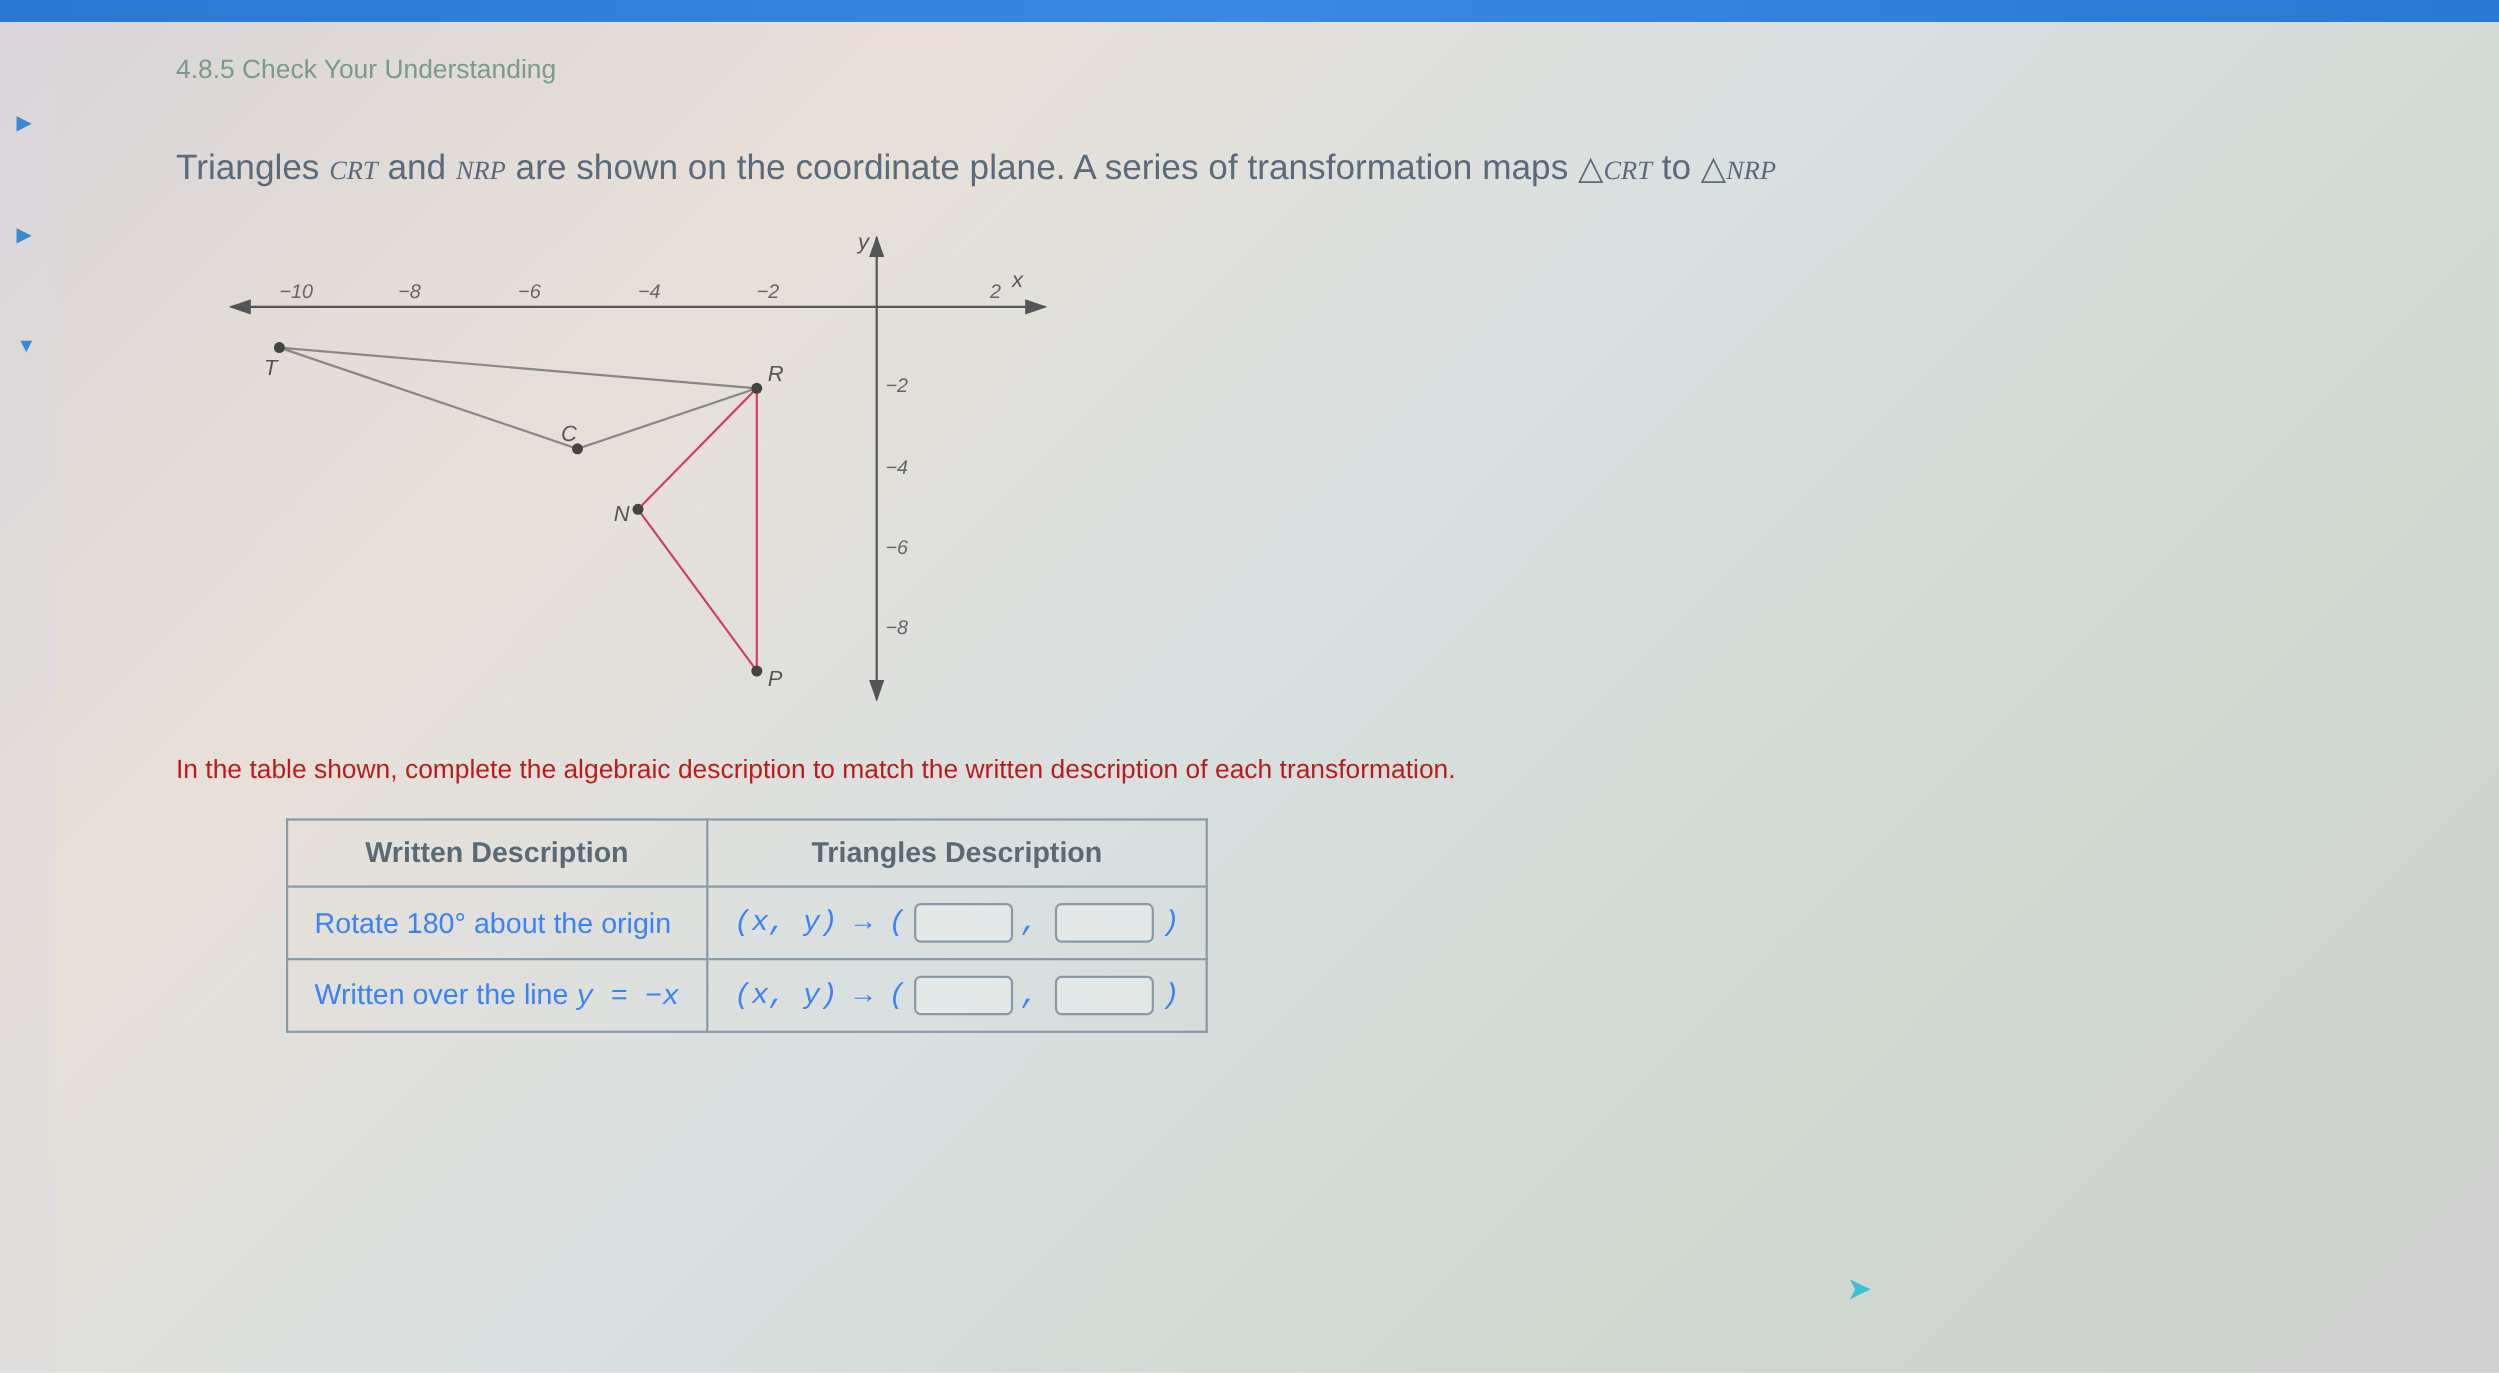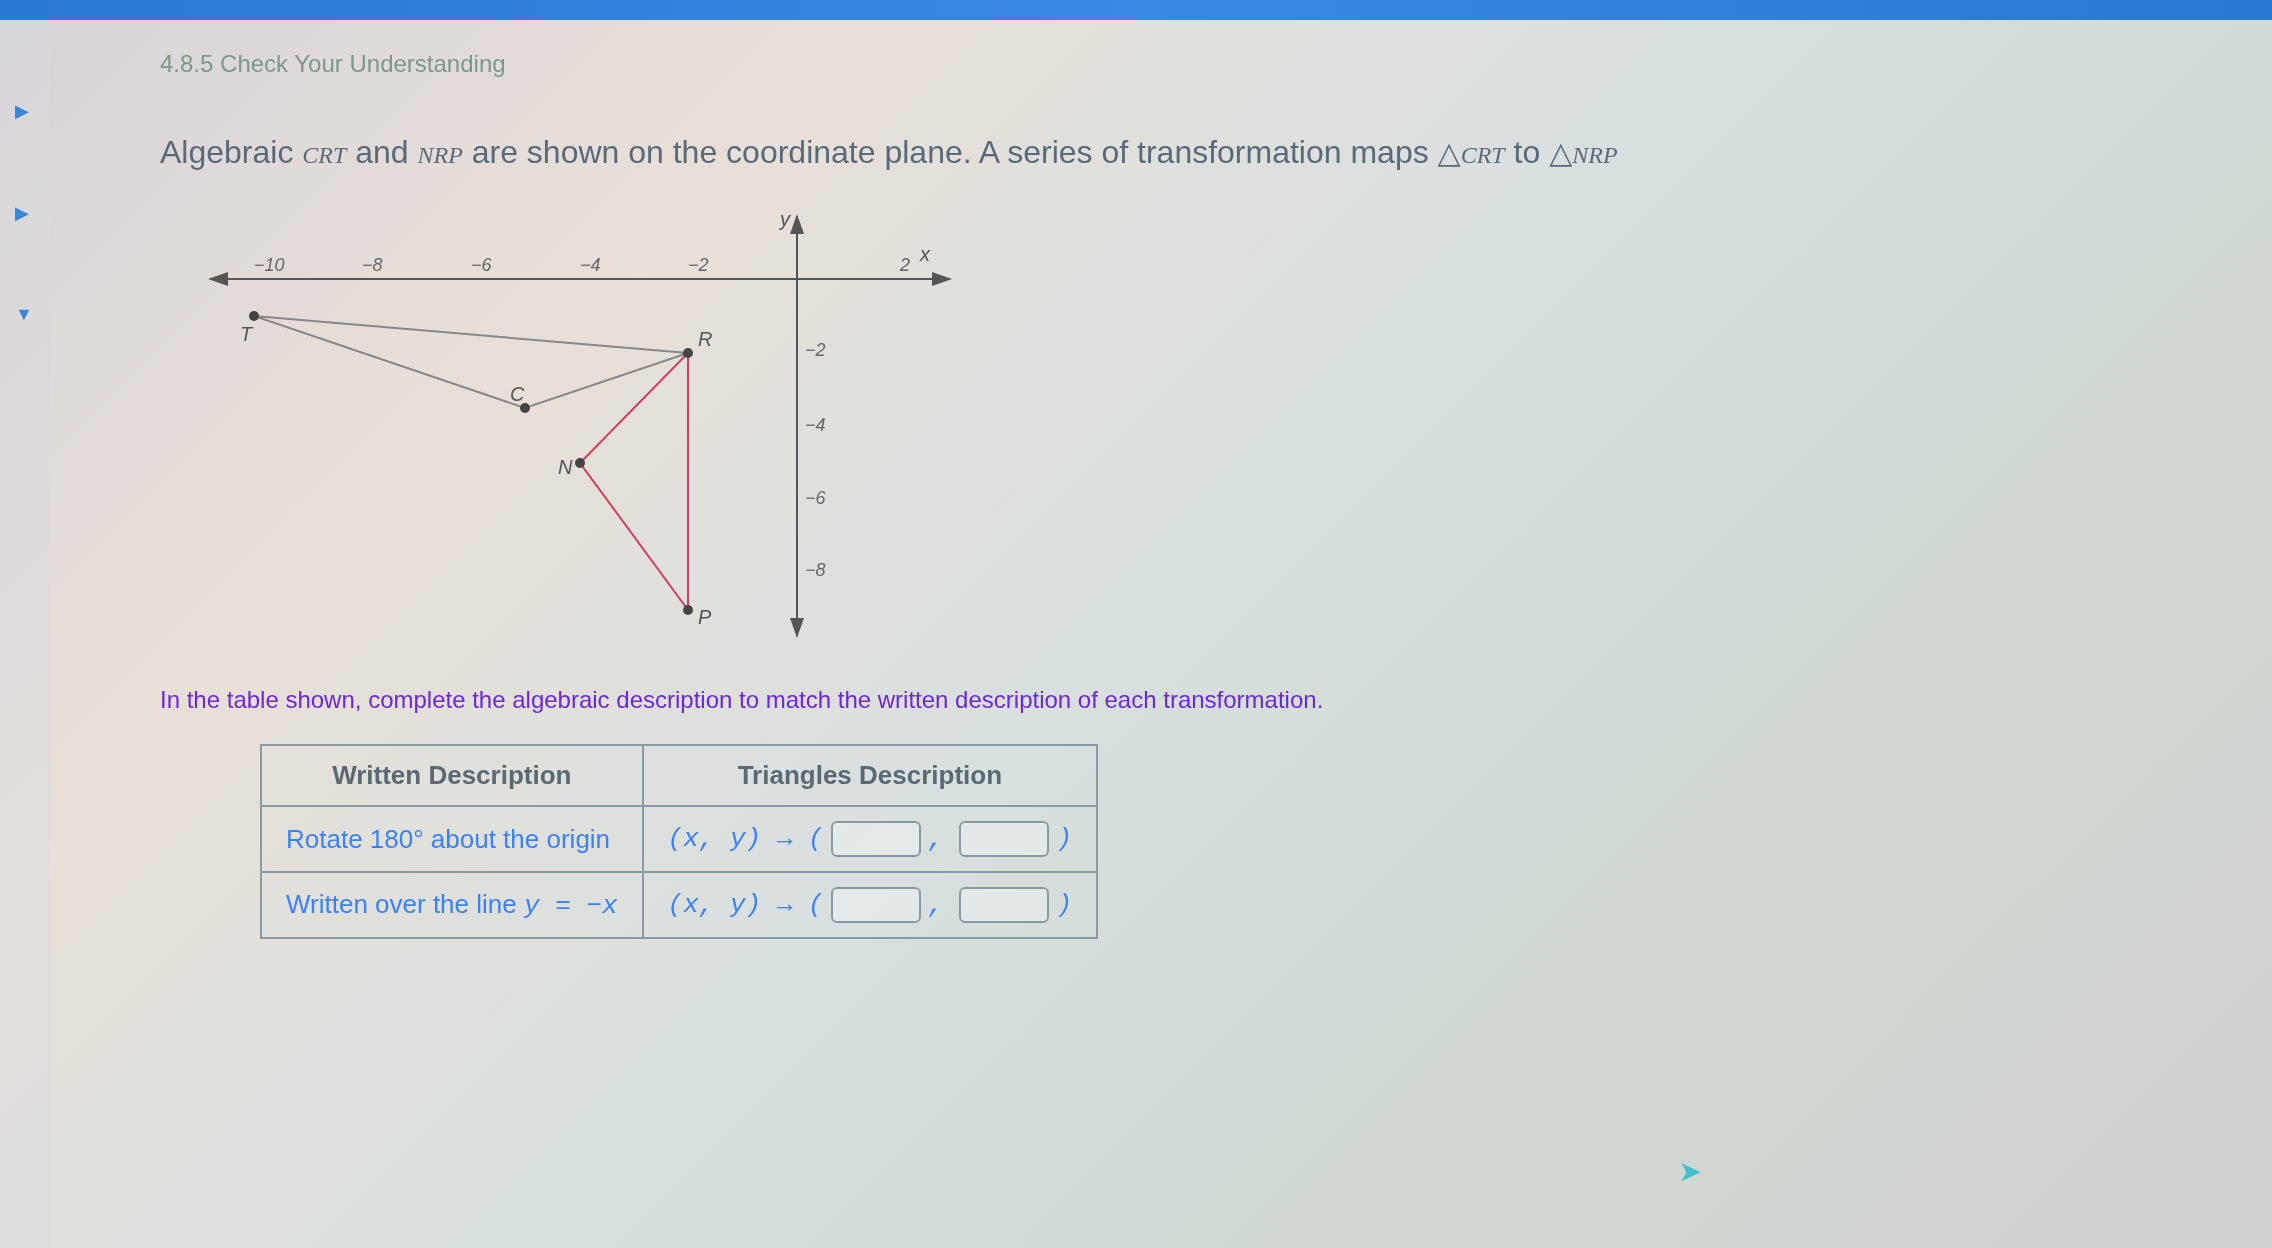--- a/index.html
+++ b/index.html
@@ -57,21 +57,21 @@
     .triangle-sym {
       font-size: 30px;
     }
     .graph-container {
       margin: 20px 0 40px 40px;
       width: 760px;
       height: 440px;
       position: relative;
     }
     .instruction-text {
-      color: #6d28d9;
+      color: #b91c1c;
       font-size: 24px;
       margin: 30px 0;
     }
     .answer-table {
       border-collapse: collapse;
       margin-top: 20px;
       margin-left: 100px;
     }
     .answer-table td, .answer-table th {
       border: 2px solid #8a9aa5;
@@ -114,21 +114,21 @@
 <div class="left-nav">
   <div class="nav-arrow">▶</div>
   <div class="nav-arrow">▶</div>
   <div class="nav-arrow" style="margin-top:40px;">▼</div>
 </div>
 
 <div class="content">
   <div class="section-title">4.8.5 Check Your Understanding</div>
 
   <div class="question-text">
-    <span>Algebraic </span>
+    <span>Triangles </span>
     <span class="math-italic">CRT</span>
     <span> and </span>
     <span class="math-italic">NRP</span>
     <span> are shown on the coordinate plane. A series of transformation maps </span>
     <span class="triangle-sym">△</span><span class="math-italic">CRT</span>
     <span> to </span>
     <span class="triangle-sym">△</span><span class="math-italic">NRP</span>
   </div>
 
   <div class="graph-container">

